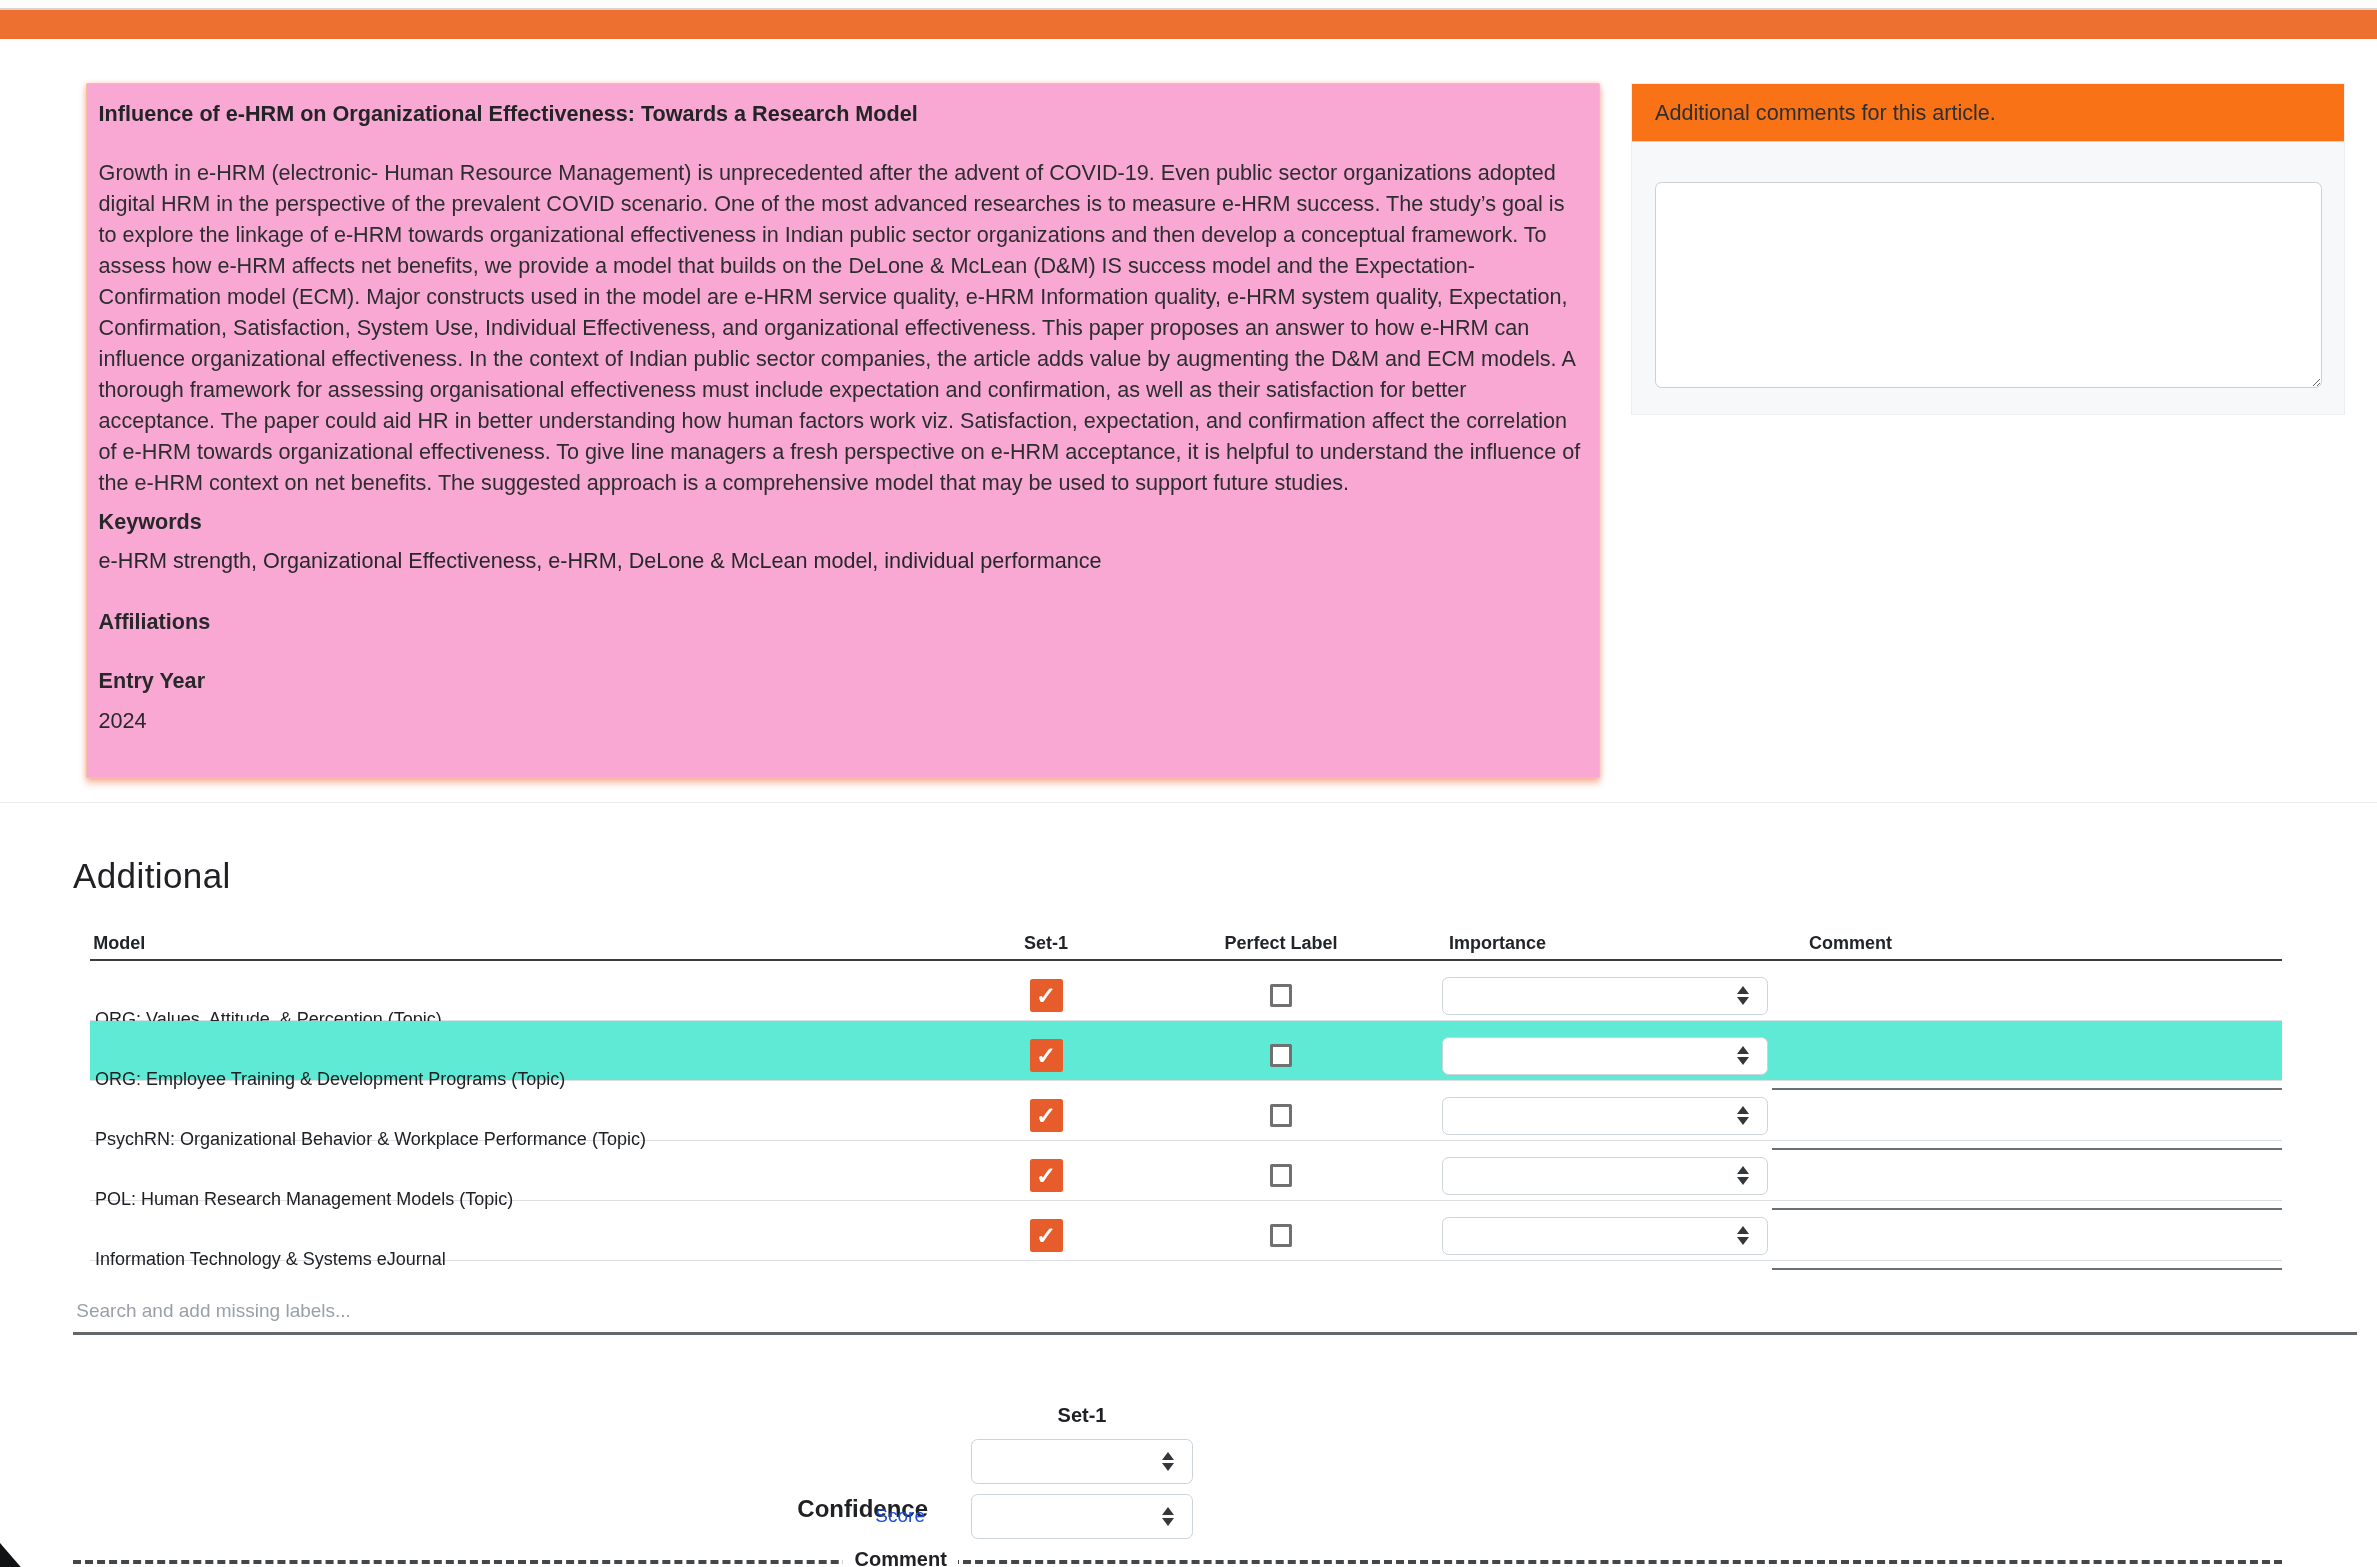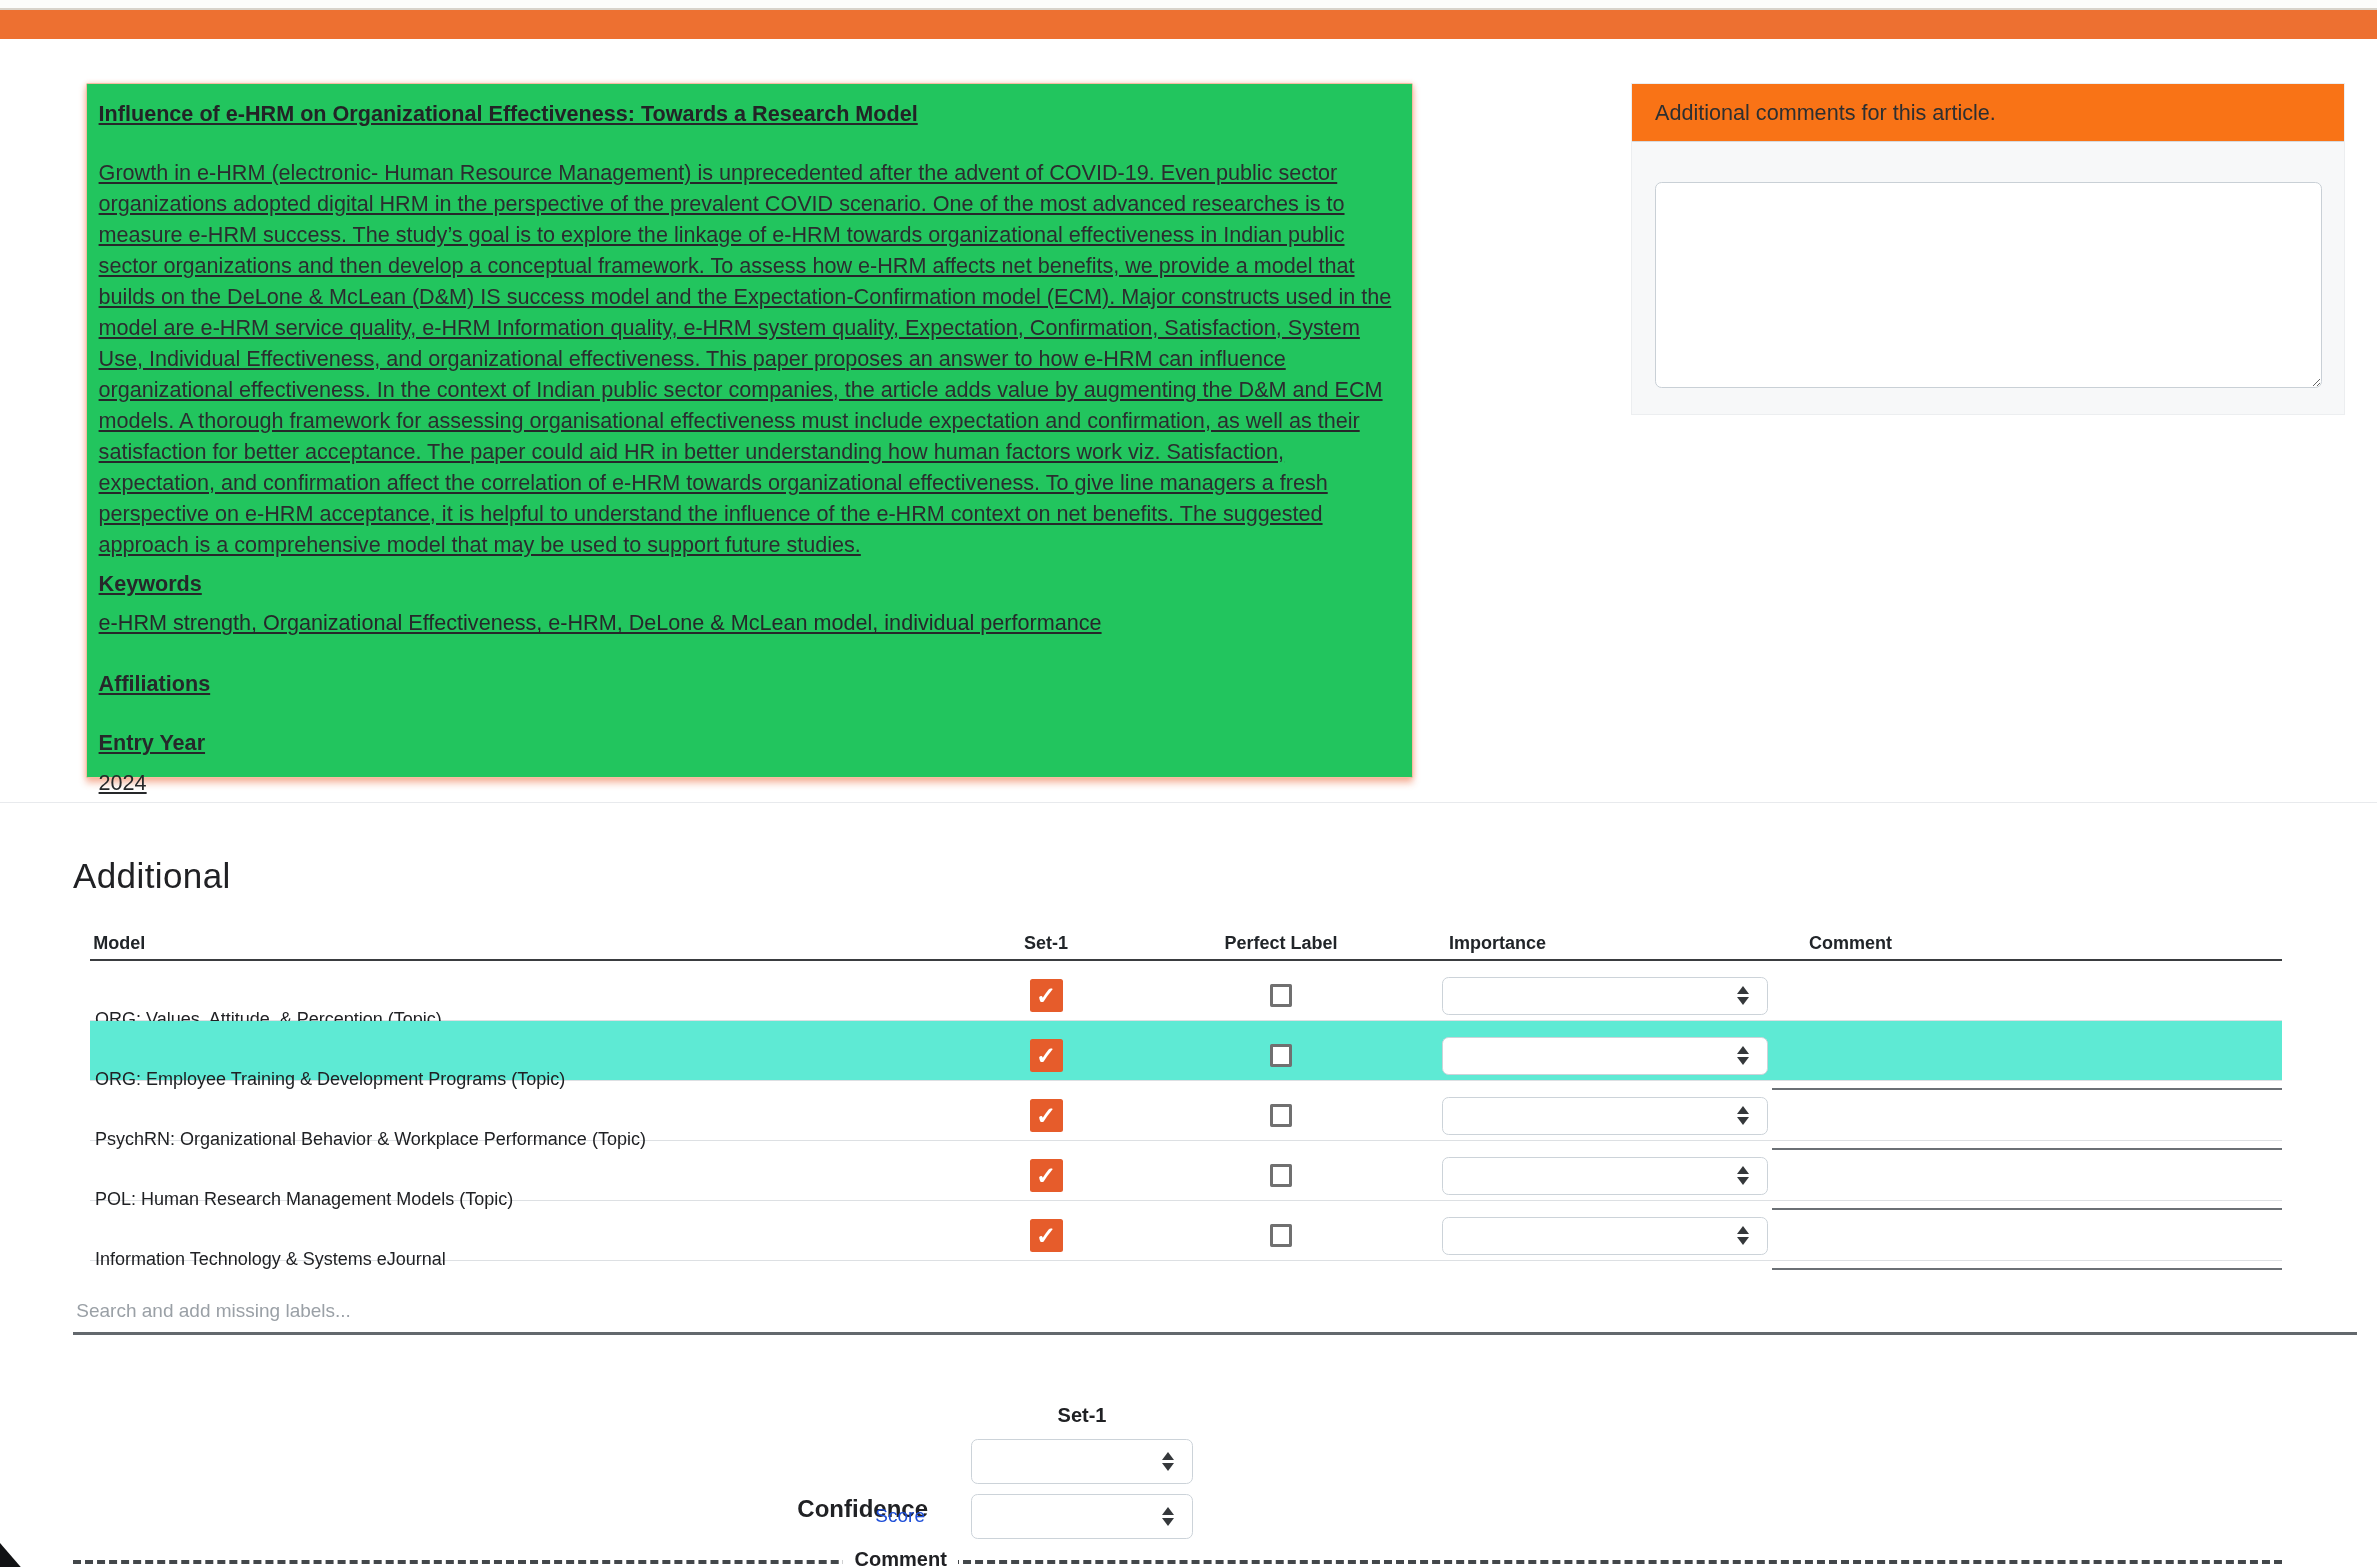--- a/index.html
+++ b/index.html
@@ -9,25 +9,24 @@
     font-family:"Liberation Sans", sans-serif; color:#26282a;
   }
 
   
   .top-strip { position:absolute; top:0; left:0; right:0; height:8.3px; background:#fcfcfb; }
   .top-line  { position:absolute; top:8.3px; left:0; right:0; height:1.7px; background:#d8d3cb; }
   .top-bar   { position:absolute; top:10px; left:0; right:0; height:29px; background:#ed7031; }
 
   
   .article-card {
-    position:absolute; left:86px; top:83px; width:1327px; height:695px;
-    background:#22c55e; border:0.8px solid #f6bda2; border-radius:1.7px;
+    position:absolute; left:86px; top:83px; width:1514px; height:695px;
+    background:#f9a8d4; border:0.8px solid #f6bda2; border-radius:1.7px;
     box-shadow:0 4.1px 7.5px rgba(235,100,50,.45), 0 0 5px rgba(235,100,50,.22);
     padding:16.6px 13.3px 0 11.6px;
-    text-decoration:underline;
   }
   .article-title { font-size:21.6px; font-weight:bold; color:#222426; margin-bottom:30px; }
   .article-abstract { font-size:21.6px; line-height:31px; color:#2b2d2f; }
   .kw-label { font-size:21.6px; font-weight:bold; margin-top:11.6px; }
   .kw-text  { font-size:21.6px; margin-top:13.3px; }
   .aff-label { font-size:21.6px; font-weight:bold; margin-top:35px; }
   .year-label { font-size:21.6px; font-weight:bold; margin-top:33px; }
   .year-value { font-size:21.6px; margin-top:13.3px; }
 
   

